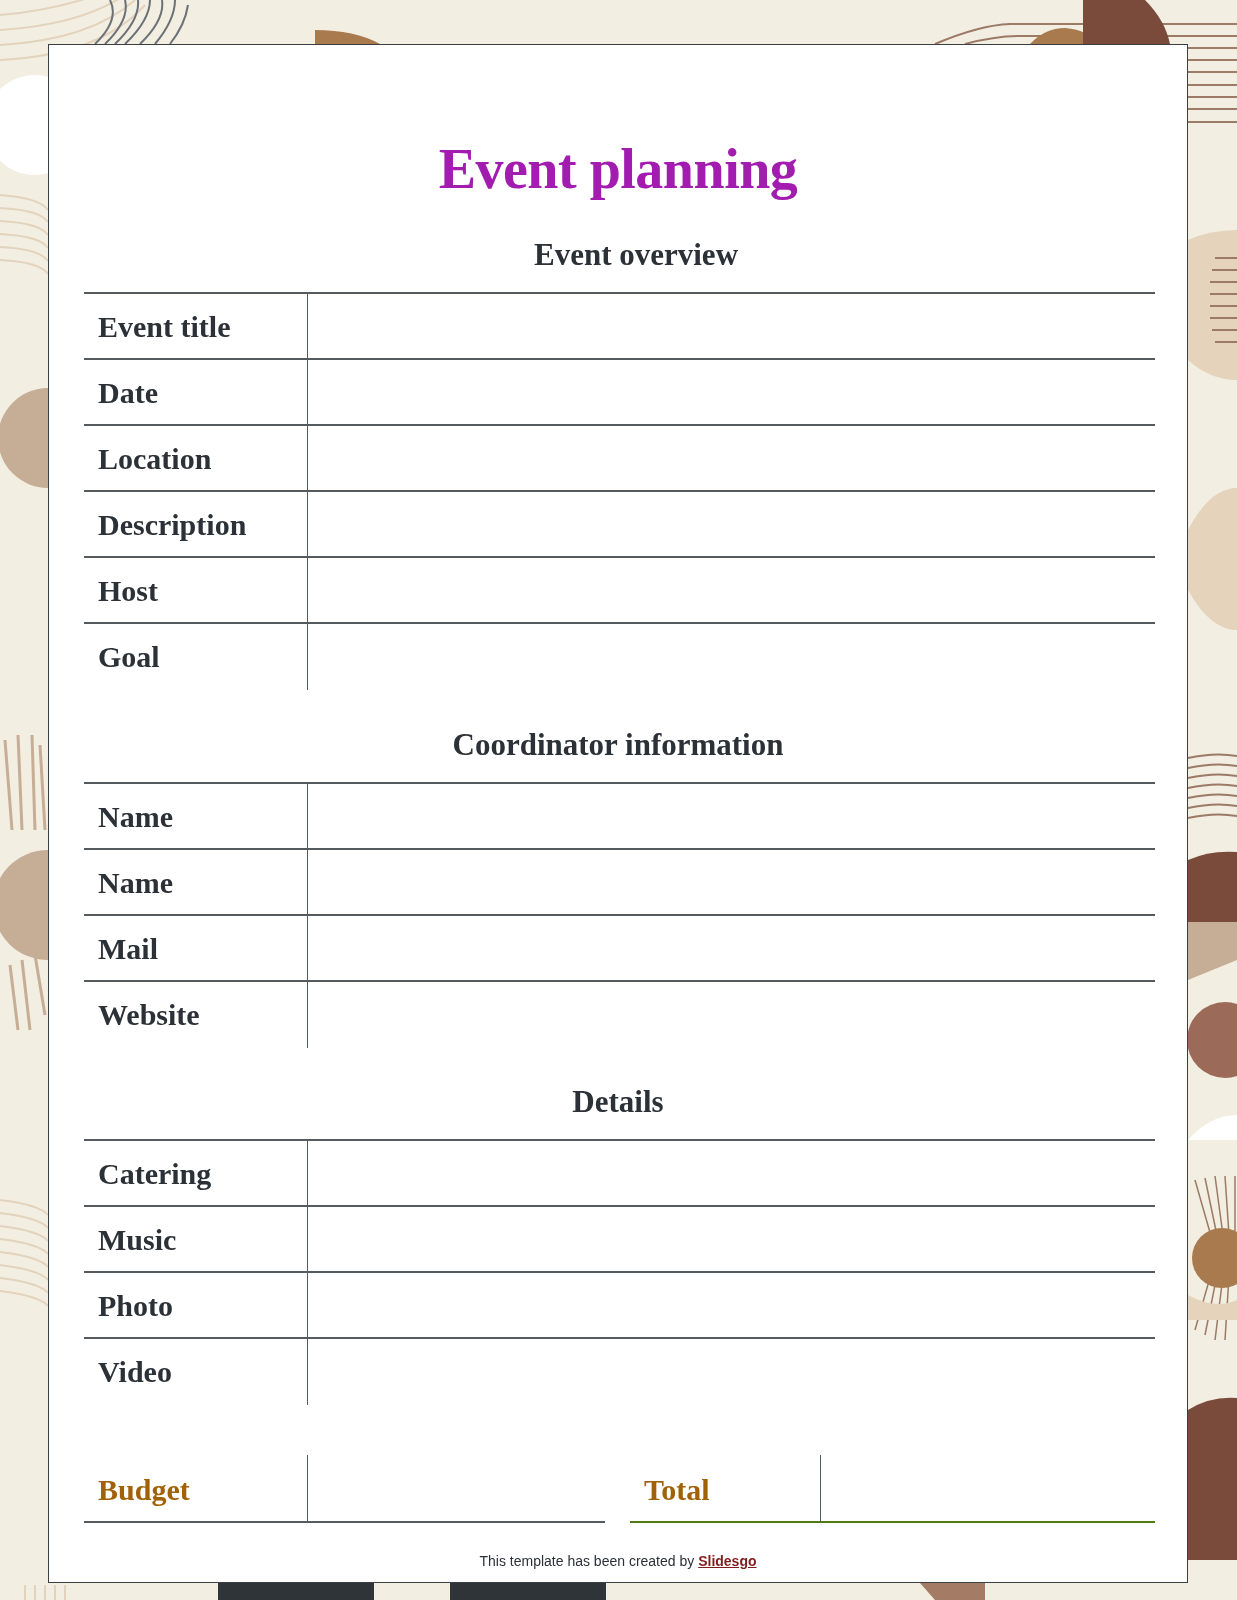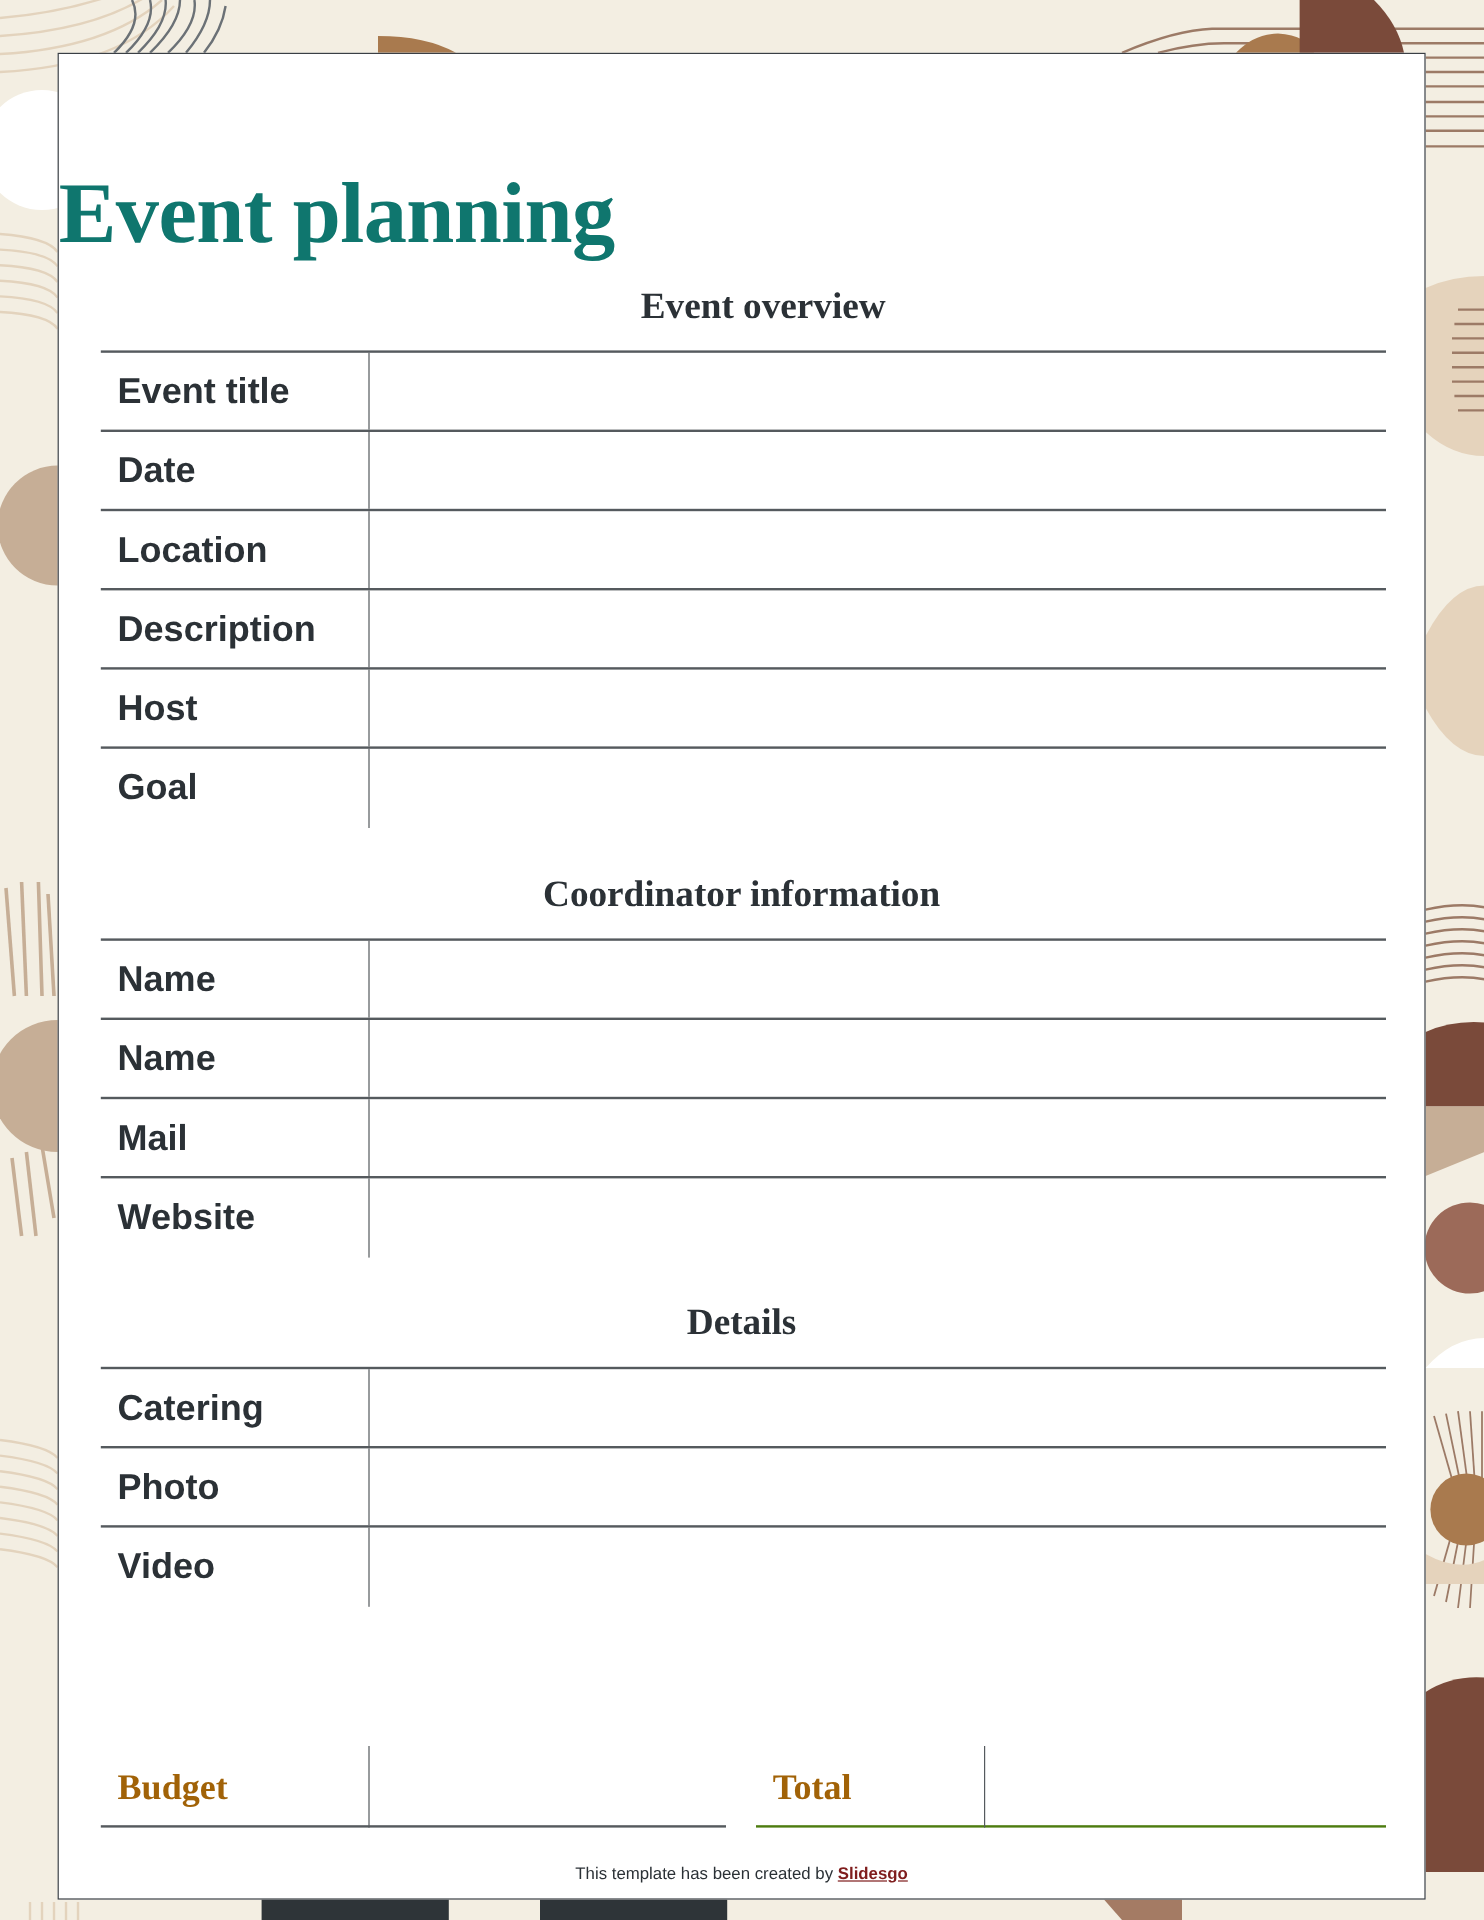--- a/index.html
+++ b/index.html
@@ -8,34 +8,34 @@
     background:#f3eee2;
     font-family:"DejaVu Serif", serif;
     color:#2b3136;
   }
   .decor { position:absolute; pointer-events:none; }
   .sheet {
     position:absolute; left:48px; top:44px; width:1140px; height:1539px;
     background:#ffffff; border:1.5px solid #3a3f44; box-sizing:border-box;
   }
   .title {
-    position:absolute; left:0; right:0; top:92px; 
-    font-family:"Liberation Serif", serif; font-weight:bold; font-size:72px;
-    letter-spacing:-0.5px; color:#0f766e; margin:0;
+    position:absolute; left:0; right:0; top:92px; text-align:center;
+    font-family:"Liberation Serif", serif; font-weight:bold; font-size:56px;
+    letter-spacing:-0.5px; color:#a21caf; margin:0;
   }
   .section-title {
     position:absolute; left:0; right:0; text-align:center;
     font-family:"Liberation Serif", serif; font-weight:bold; font-size:31px; color:#2b3136;
   }
   .table { position:absolute; left:35px; width:1071px; border-top:2px solid #555a5e; }
   .row { position:relative; height:66px; border-bottom:2px solid #555a5e; box-sizing:border-box; display:flex; }
   .row.last { border-bottom:none;flex-direction:column; }
   .label {
     width:224px; box-sizing:border-box; padding-left:14px; border-right:1.5px solid #555a5e;
-    font-family:Liberation Sans, sans-serif; font-weight:bold; font-size:30px; line-height:66px; color:#2b3136;
+    font-family:Liberation Serif, serif; font-weight:bold; font-size:30px; line-height:66px; color:#2b3136;
     white-space:nowrap;
   }
   .value { flex:1; }
   .budget-row { position:absolute; top:1411px; left:35px; width:1071px; height:66px; }
   .budget-left { position:absolute; left:0; width:521px; height:66px; border-bottom:2px solid #555a5e; }
   .budget-right { position:absolute; left:546px; width:525px; height:66px; border-bottom:2px solid #4d7c0f; }
   .b-label {
     position:absolute; top:0; height:66px; line-height:70px;
     font-family:"Liberation Serif", serif; font-weight:bold; font-size:30px; color:#a16207;
   }
@@ -218,20 +218,24 @@
     </div>
   </div>
 
   <div class="section-title" style="top:1039px;">Details</div>
   <div class="table" style="top:1094px;">
     <div class="row">
       <div class="label">Catering</div>
       <div class="value"></div>
     </div>
     <div class="row">
+      <div class="label">Music</div>
+      <div class="value"></div>
+    </div>
+    <div class="row">
       <div class="label">Photo</div>
       <div class="value"></div>
     </div>
     <div class="row last">
       <div class="label">Video</div>
       <div class="value"></div>
     </div>
   </div>
 
   <div class="budget-row" style="top:1410px;">

